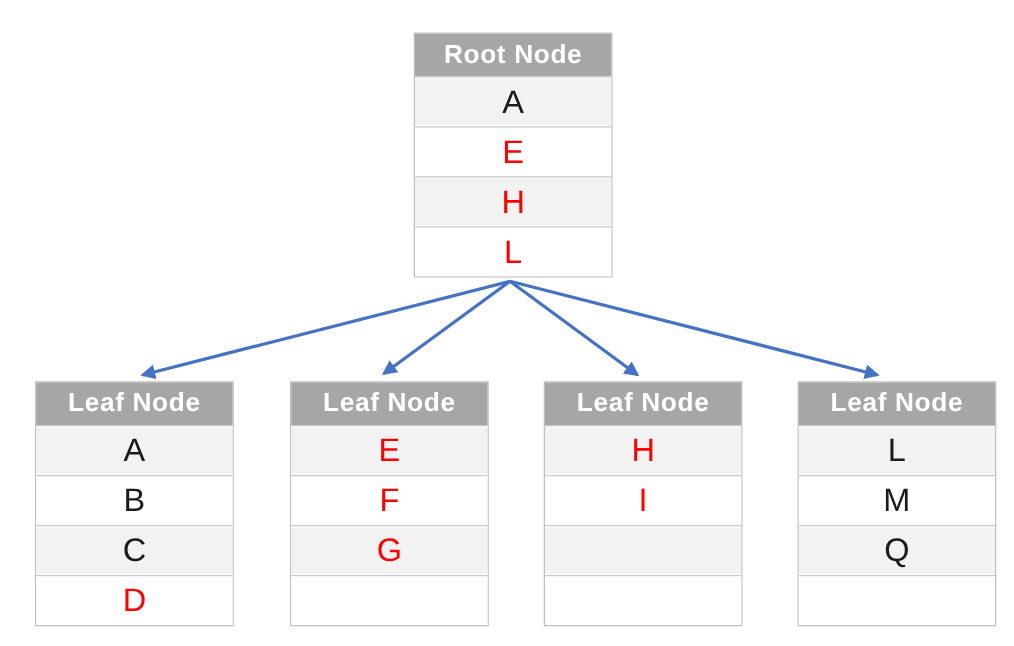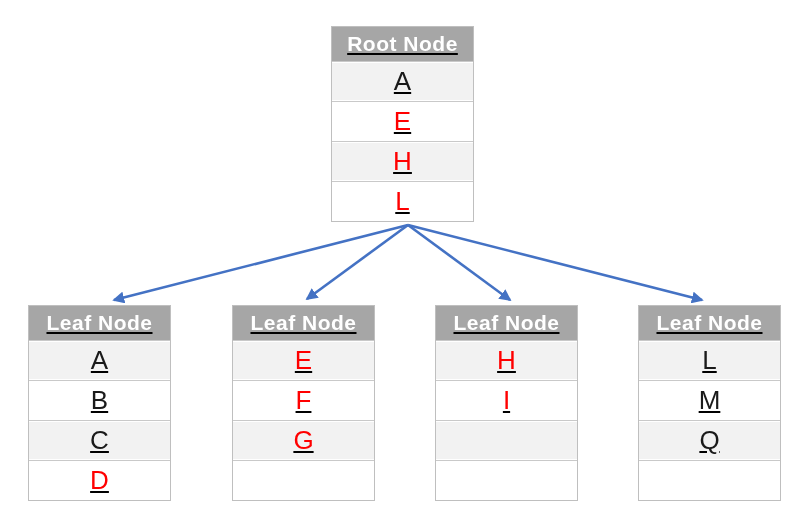--- a/index.html
+++ b/index.html
@@ -18,24 +18,23 @@
   html,body{background:var(--canvas_bg);}
   body{font-family:"Liberation Sans","DejaVu Sans",sans-serif;}
   .canvas{
     position:relative;
     width:811px;height:517px;
     background:var(--canvas_bg);
     overflow:hidden;
   }
   .node-table{
     position:absolute;
-    width:143px;
+    width:159px;
     border:1px solid var(--outer_border);
     background:var(--canvas_bg);
-    text-decoration:underline;
   }
   .node-header{
     height:34px;
     background:var(--header_bg);
     color:var(--header_text);
     font-size:21px;
     font-weight:bold;
     display:flex;align-items:center;justify-content:center;
     letter-spacing:0.5px;
   }

